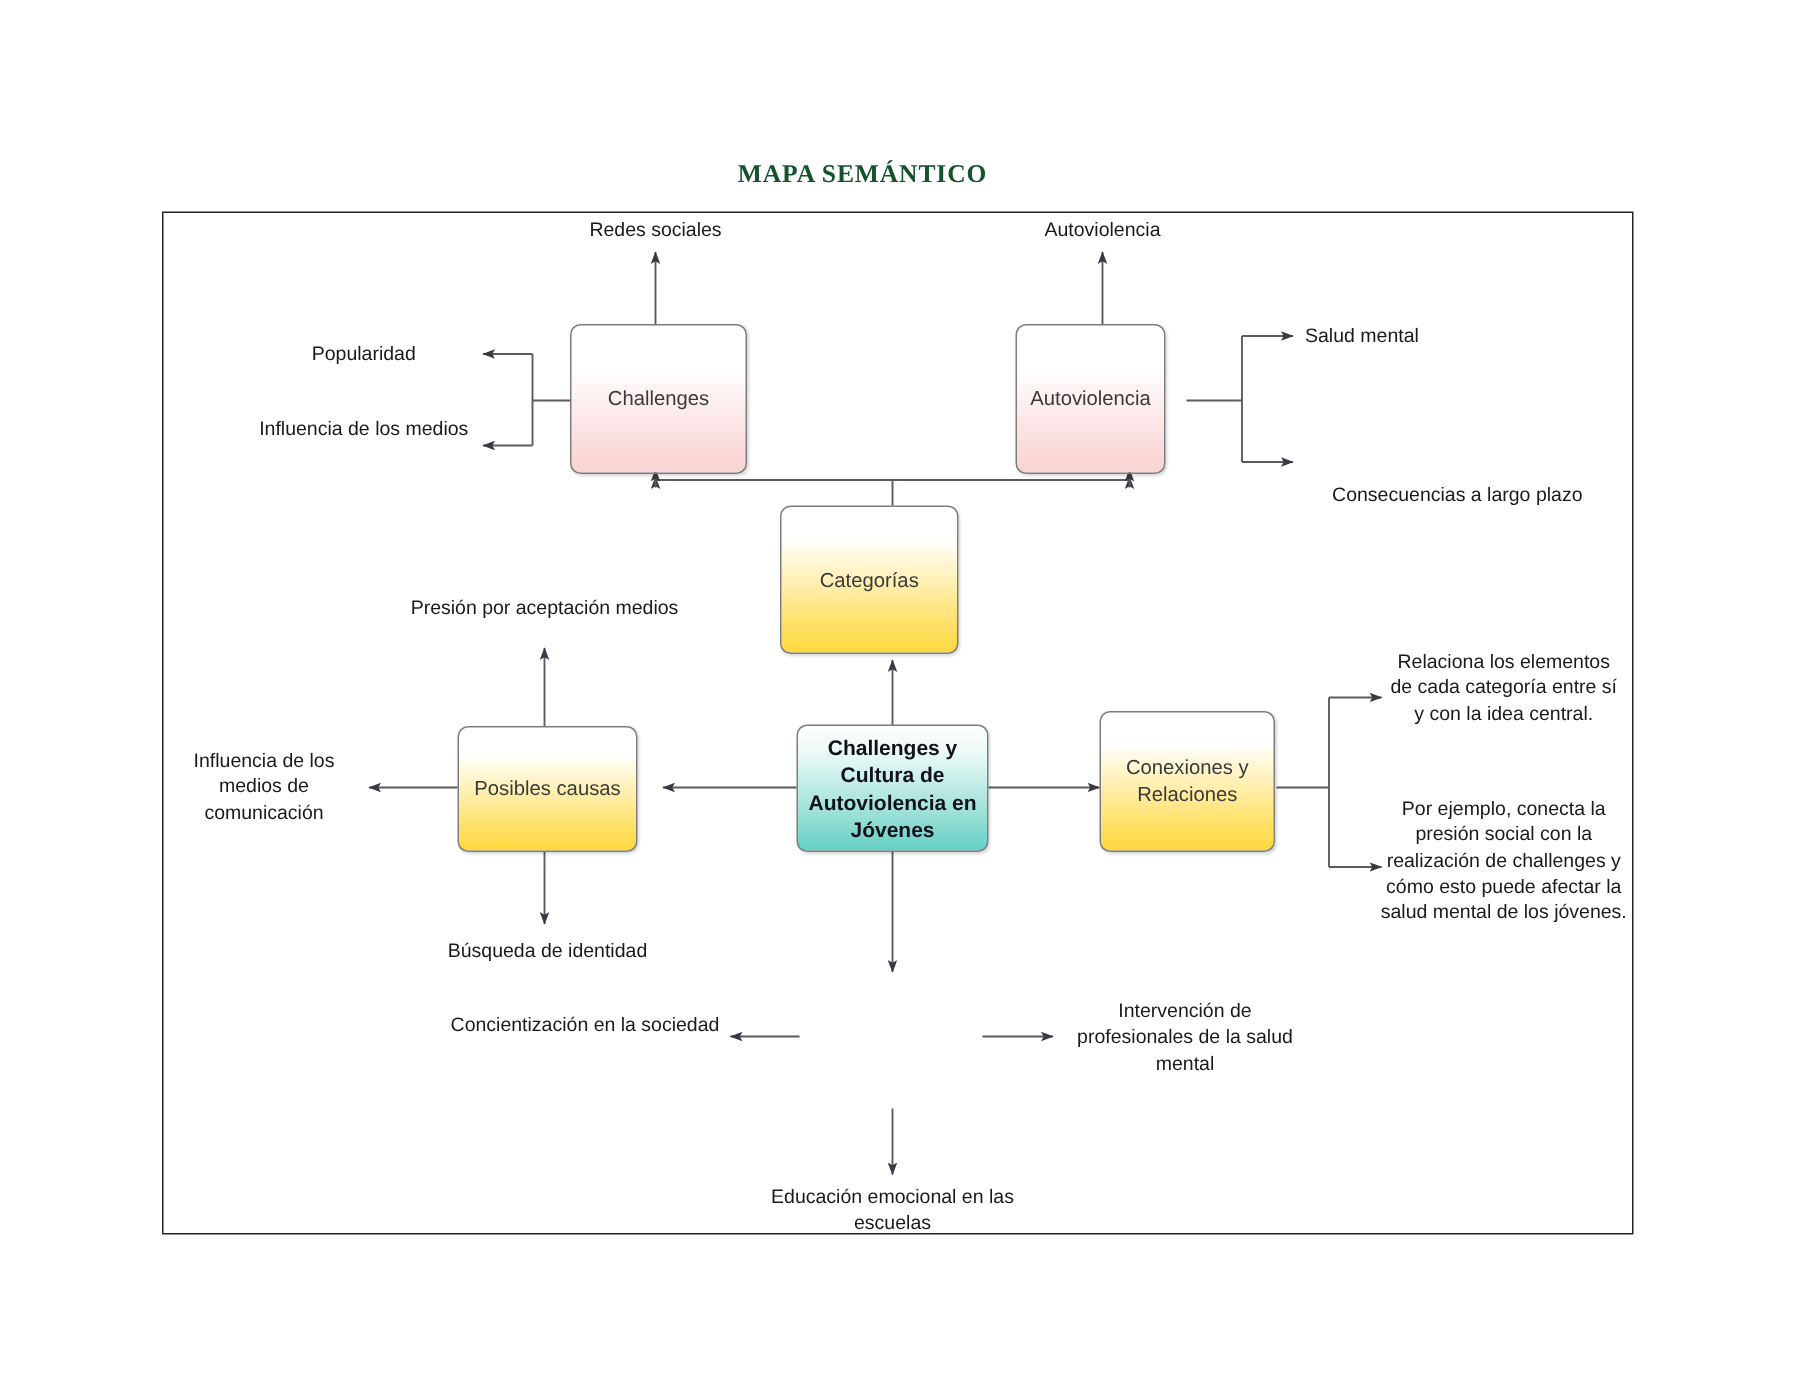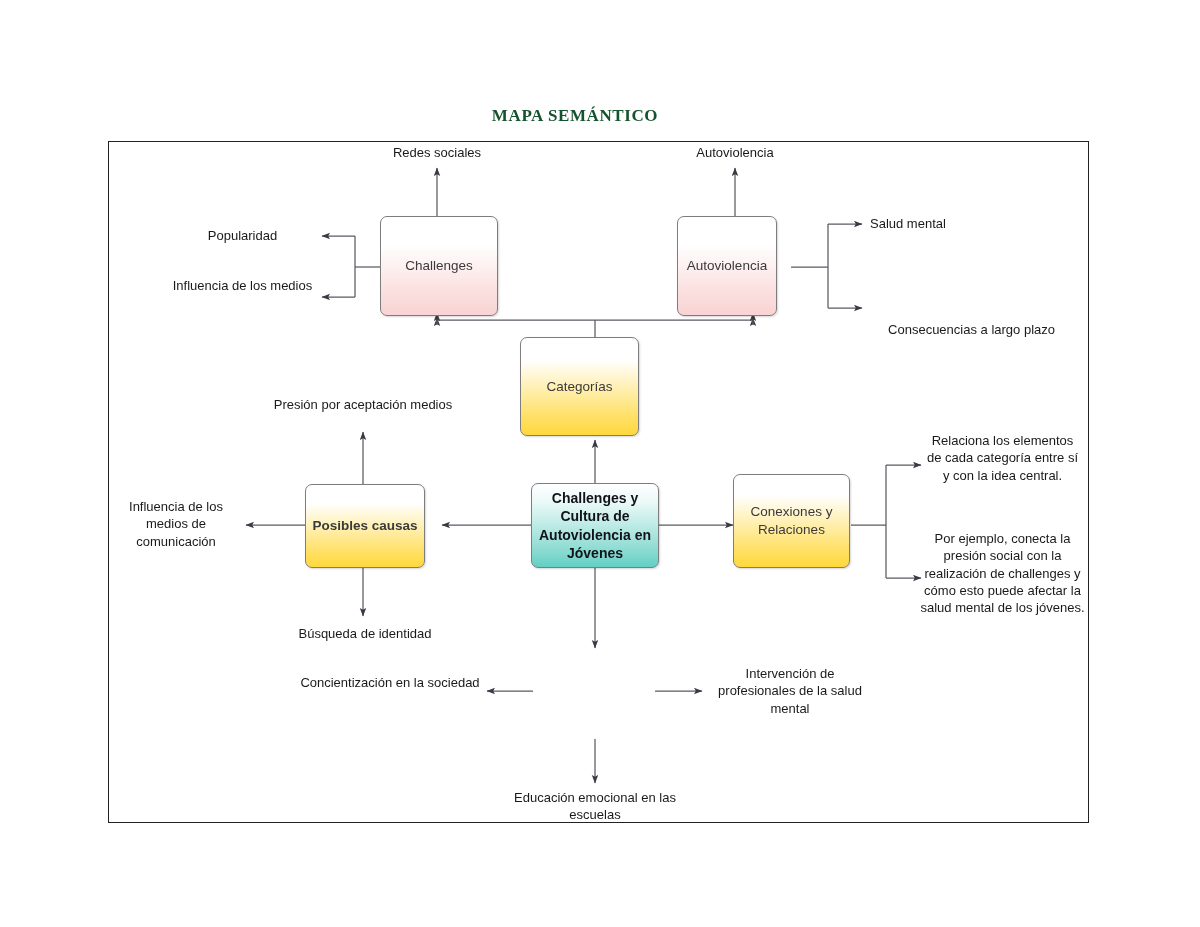--- a/index.html
+++ b/index.html
@@ -178,21 +178,21 @@
   </div>
 
   <div class="node node-yellow" style="left:520px; top:337px; width:119px; height:99px;">
     <span>Categorías</span>
   </div>
 
   <div class="node node-teal" style="left:531px; top:483px; width:128px; height:85px;">
     <span>Challenges y Cultura de Autoviolencia en Jóvenes</span>
   </div>
 
-  <div class="node node-yellow" style="left:305px; top:484px; width:120px; height:84px;font-weight:bold;">
+  <div class="node node-yellow" style="left:305px; top:484px; width:120px; height:84px;">
     <span>Posibles causas</span>
   </div>
 
   <div class="node node-yellow" style="left:733px; top:474px; width:117px; height:94px;align-items:center;">
     <span>Conexiones y Relaciones</span>
   </div>
 
 
   <div class="leaf" style="left:357px; top:144px; width:160px;">Redes sociales</div>
 

